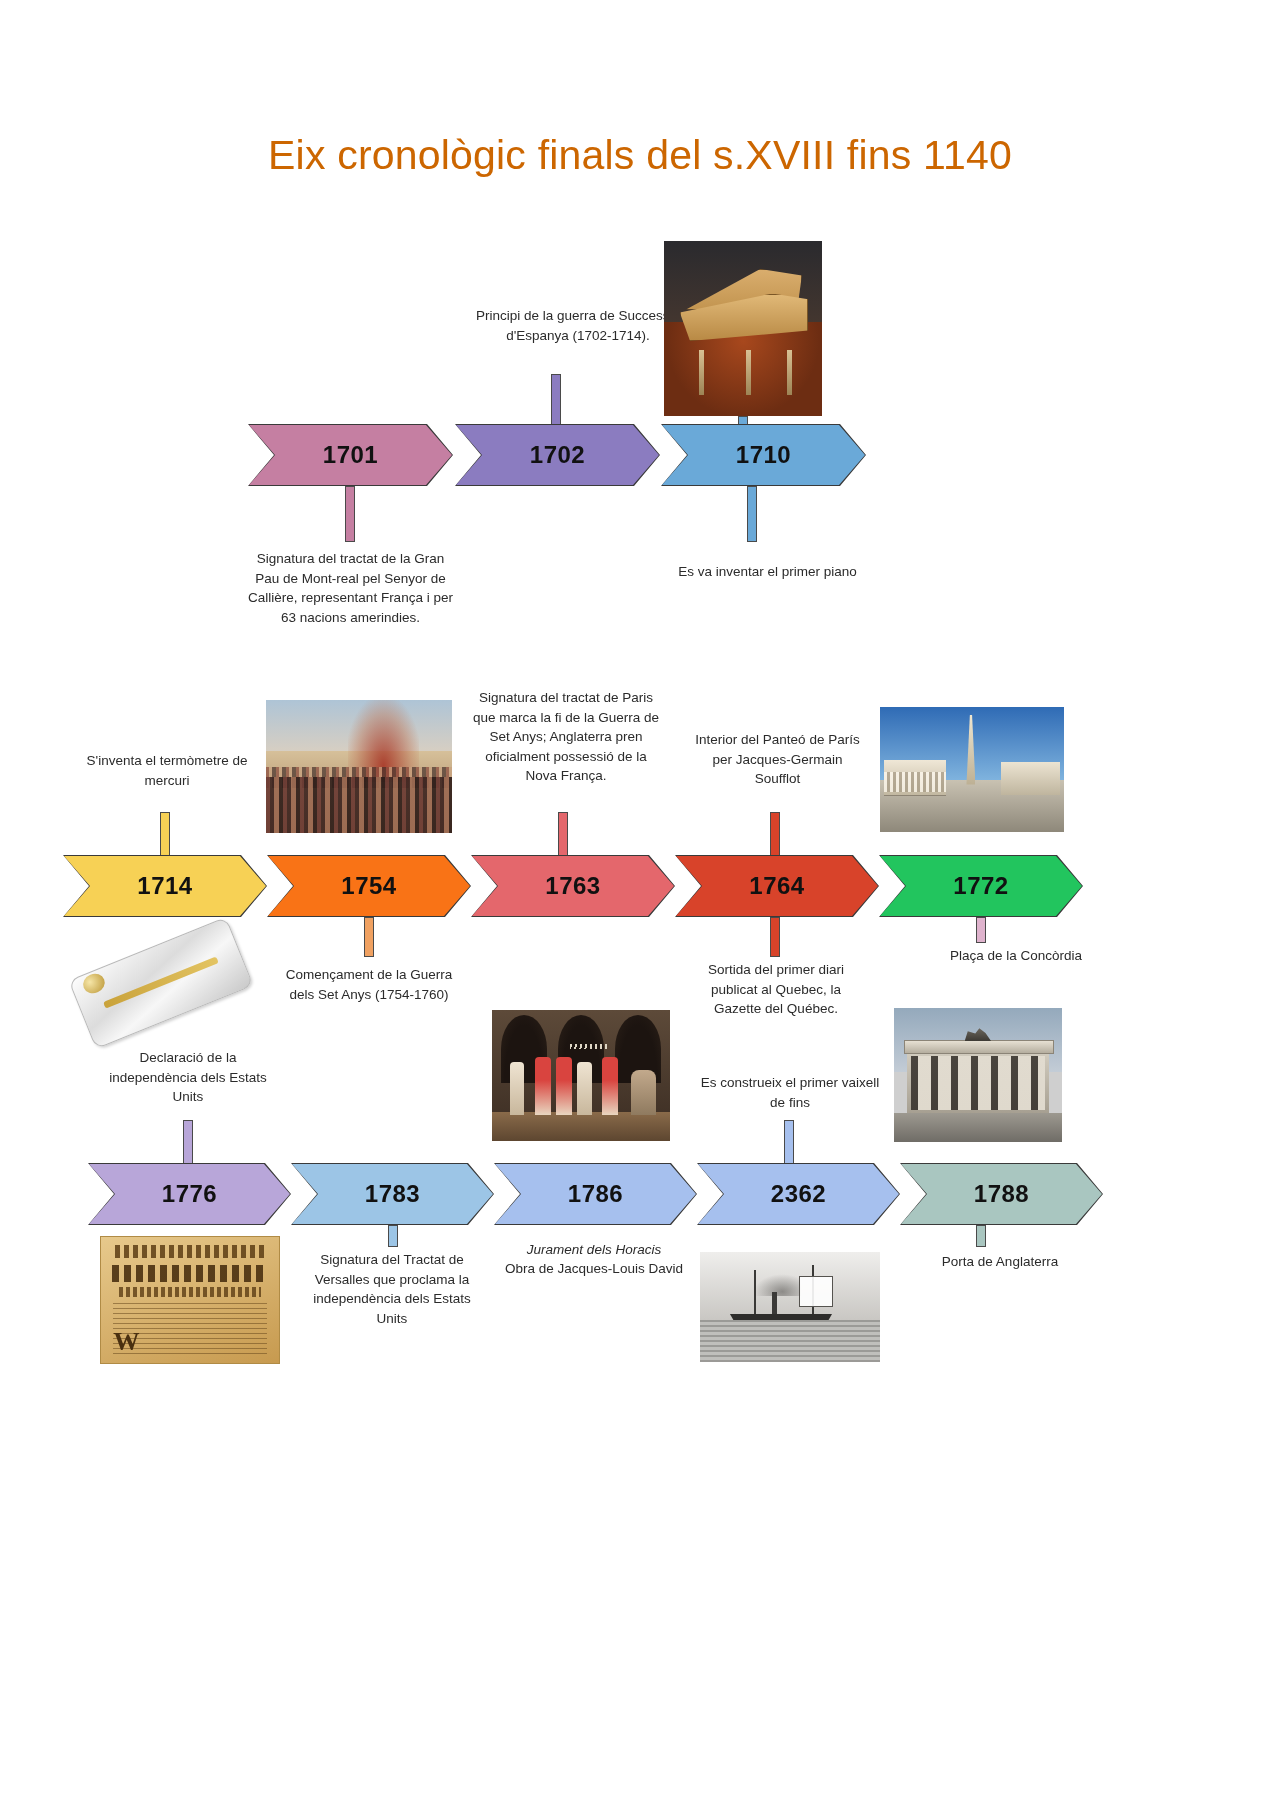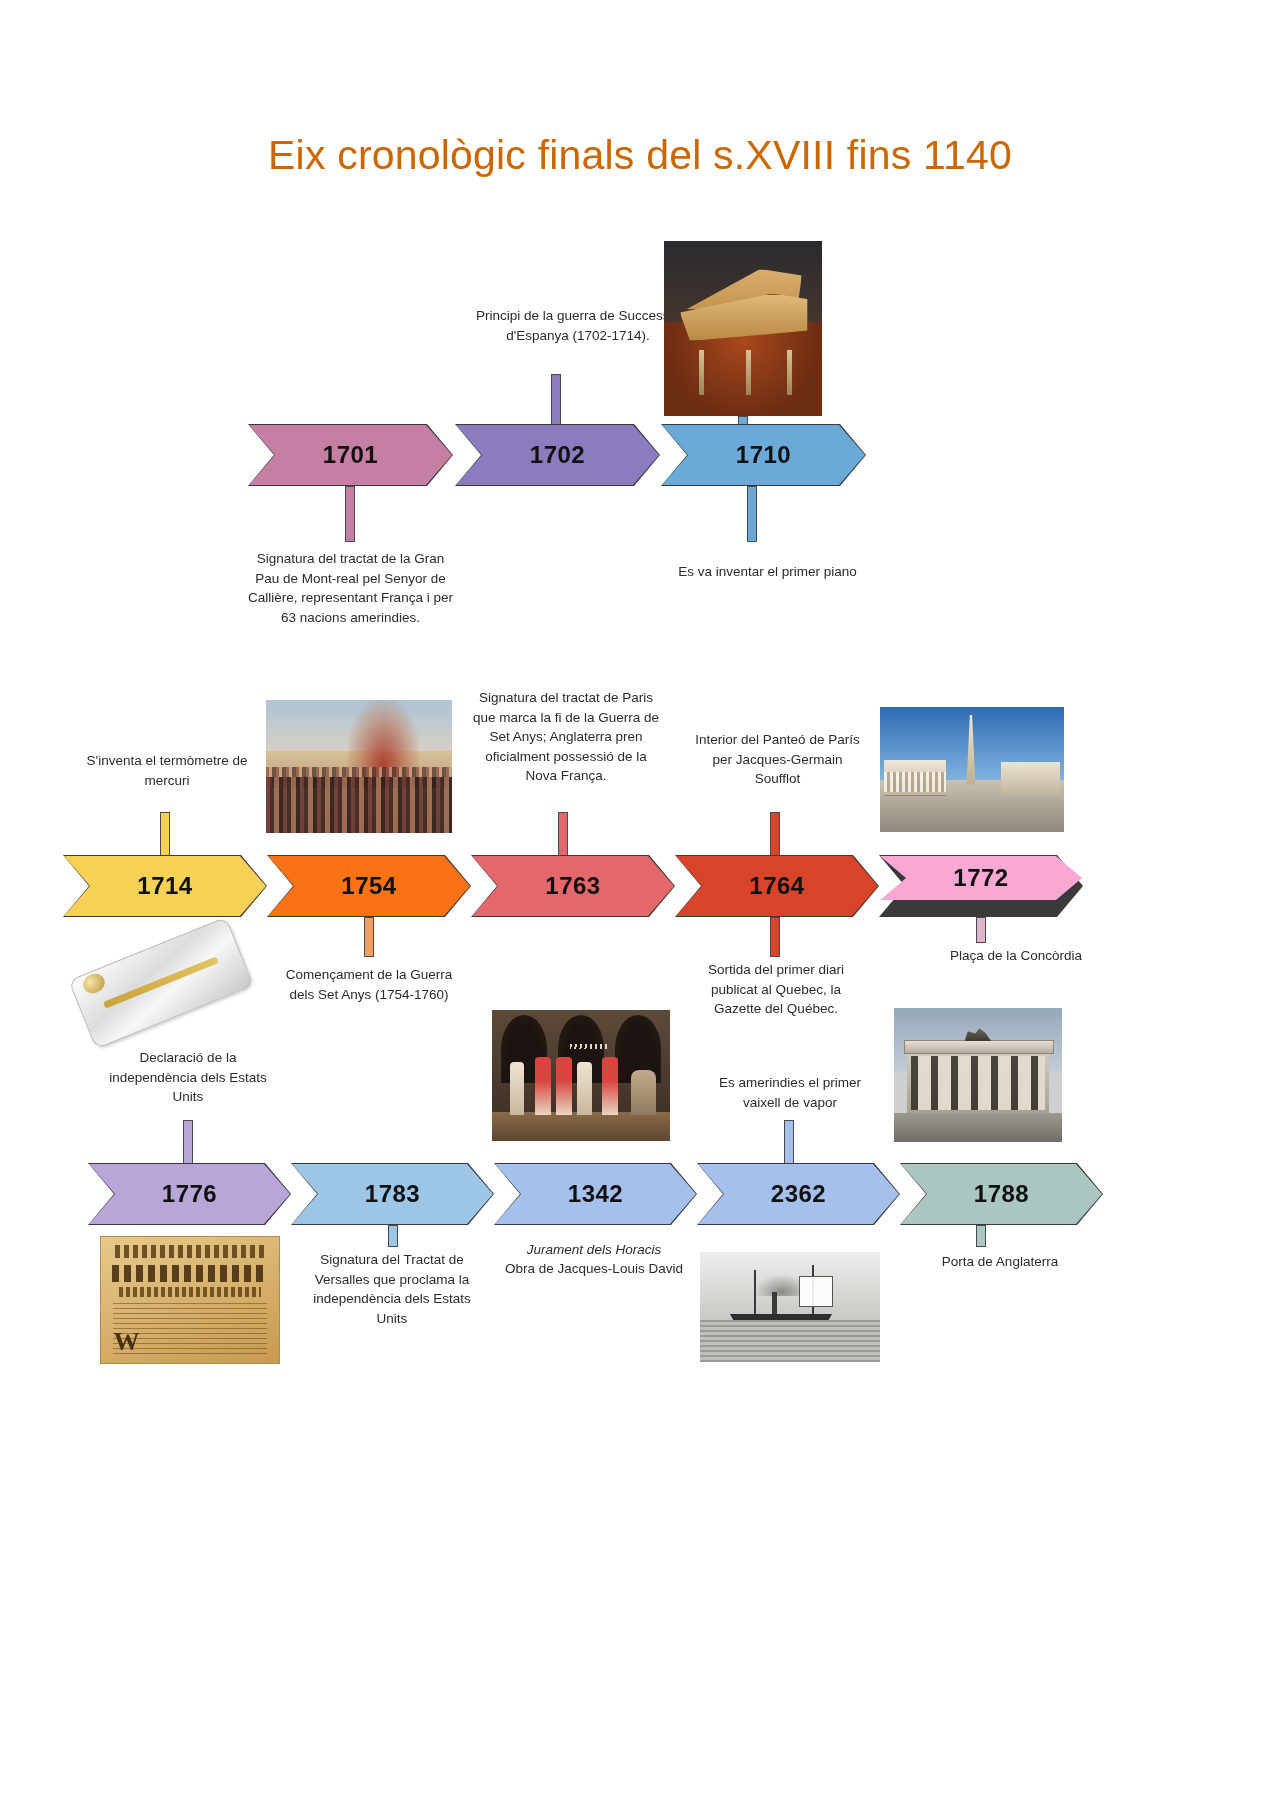--- a/index.html
+++ b/index.html
@@ -299,21 +299,21 @@
   <div class="chevron" style="left:472px; top:856px; width:202px; height:60px; background:#e4676c;">
     <span class="yr">1763</span>
   </div>
 
   <div class="chevron-outline" style="left:675px; top:855px; width:204px;"></div>
   <div class="chevron" style="left:676px; top:856px; width:202px; height:60px; background:#d8432a;">
     <span class="yr">1764</span>
   </div>
 
   <div class="chevron-outline" style="left:879px; top:855px; width:204px;"></div>
-  <div class="chevron" style="left:880px; top:856px; width:202px; height:44px; background:#f9a8d4;">
+  <div class="chevron" style="left:880px; top:856px; width:202px; height:60px; background:#22c55e;">
     <span class="yr">1772</span>
   </div>
 
   <div class="thermo" style="left:76px; top:946px; width:170px; height:74px;">
     <div class="tube"></div>
     <div class="merc"></div>
     <div class="bulb"></div>
   </div>
 
   <div class="stem" style="left:364px; top:917px; height:40px; background:#f0a161;"></div>
@@ -339,21 +339,21 @@
     <div class="floor"></div>
     <div class="figW" style="left:10%;"></div>
     <div class="figR" style="left:24%;"></div>
     <div class="figR" style="left:36%;"></div>
     <div class="figW" style="left:48%;"></div>
     <div class="figR" style="left:62%;"></div>
     <div class="figG" style="left:78%;"></div>
     <div class="swords"></div>
   </div>
 
-  <div class="caption" style="left:700px; top:1073px; width:180px;">Es amerindies el primer vaixell de vapor</div>
+  <div class="caption" style="left:700px; top:1073px; width:180px;">Es construeix el primer vaixell de fins</div>
   <div class="stem" style="left:784px; top:1120px; height:44px; background:#a6c0ee;"></div>
 
   <div class="pic pic-porta" style="left:894px; top:1008px; width:168px; height:134px;">
     <div class="sky"></div>
       <div class="gate"></div>
     <div class="colonnade"></div>
       <div class="entabl"></div>
     <div class="quadriga"></div>
       <div class="ground"></div>
   </div>
@@ -363,21 +363,21 @@
     <span class="yr">1776</span>
   </div>
 
   <div class="chevron-outline" style="left:291px; top:1163px; width:203px;"></div>
   <div class="chevron" style="left:292px; top:1164px; width:201px; height:60px; background:#9cc5e6;">
     <span class="yr">1783</span>
   </div>
 
   <div class="chevron-outline" style="left:494px; top:1163px; width:203px;"></div>
   <div class="chevron" style="left:495px; top:1164px; width:201px; height:60px; background:#a6c0ee;">
-    <span class="yr">1342</span>
+    <span class="yr">1786</span>
   </div>
 
   <div class="chevron-outline" style="left:697px; top:1163px; width:203px;"></div>
   <div class="chevron" style="left:698px; top:1164px; width:201px; height:60px; background:#a6c0ee;">
     <span class="yr">2362</span>
   </div>
 
   <div class="chevron-outline" style="left:900px; top:1163px; width:203px;"></div>
   <div class="chevron" style="left:901px; top:1164px; width:201px; height:60px; background:#a9c6c0;">
     <span class="yr">1788</span>

